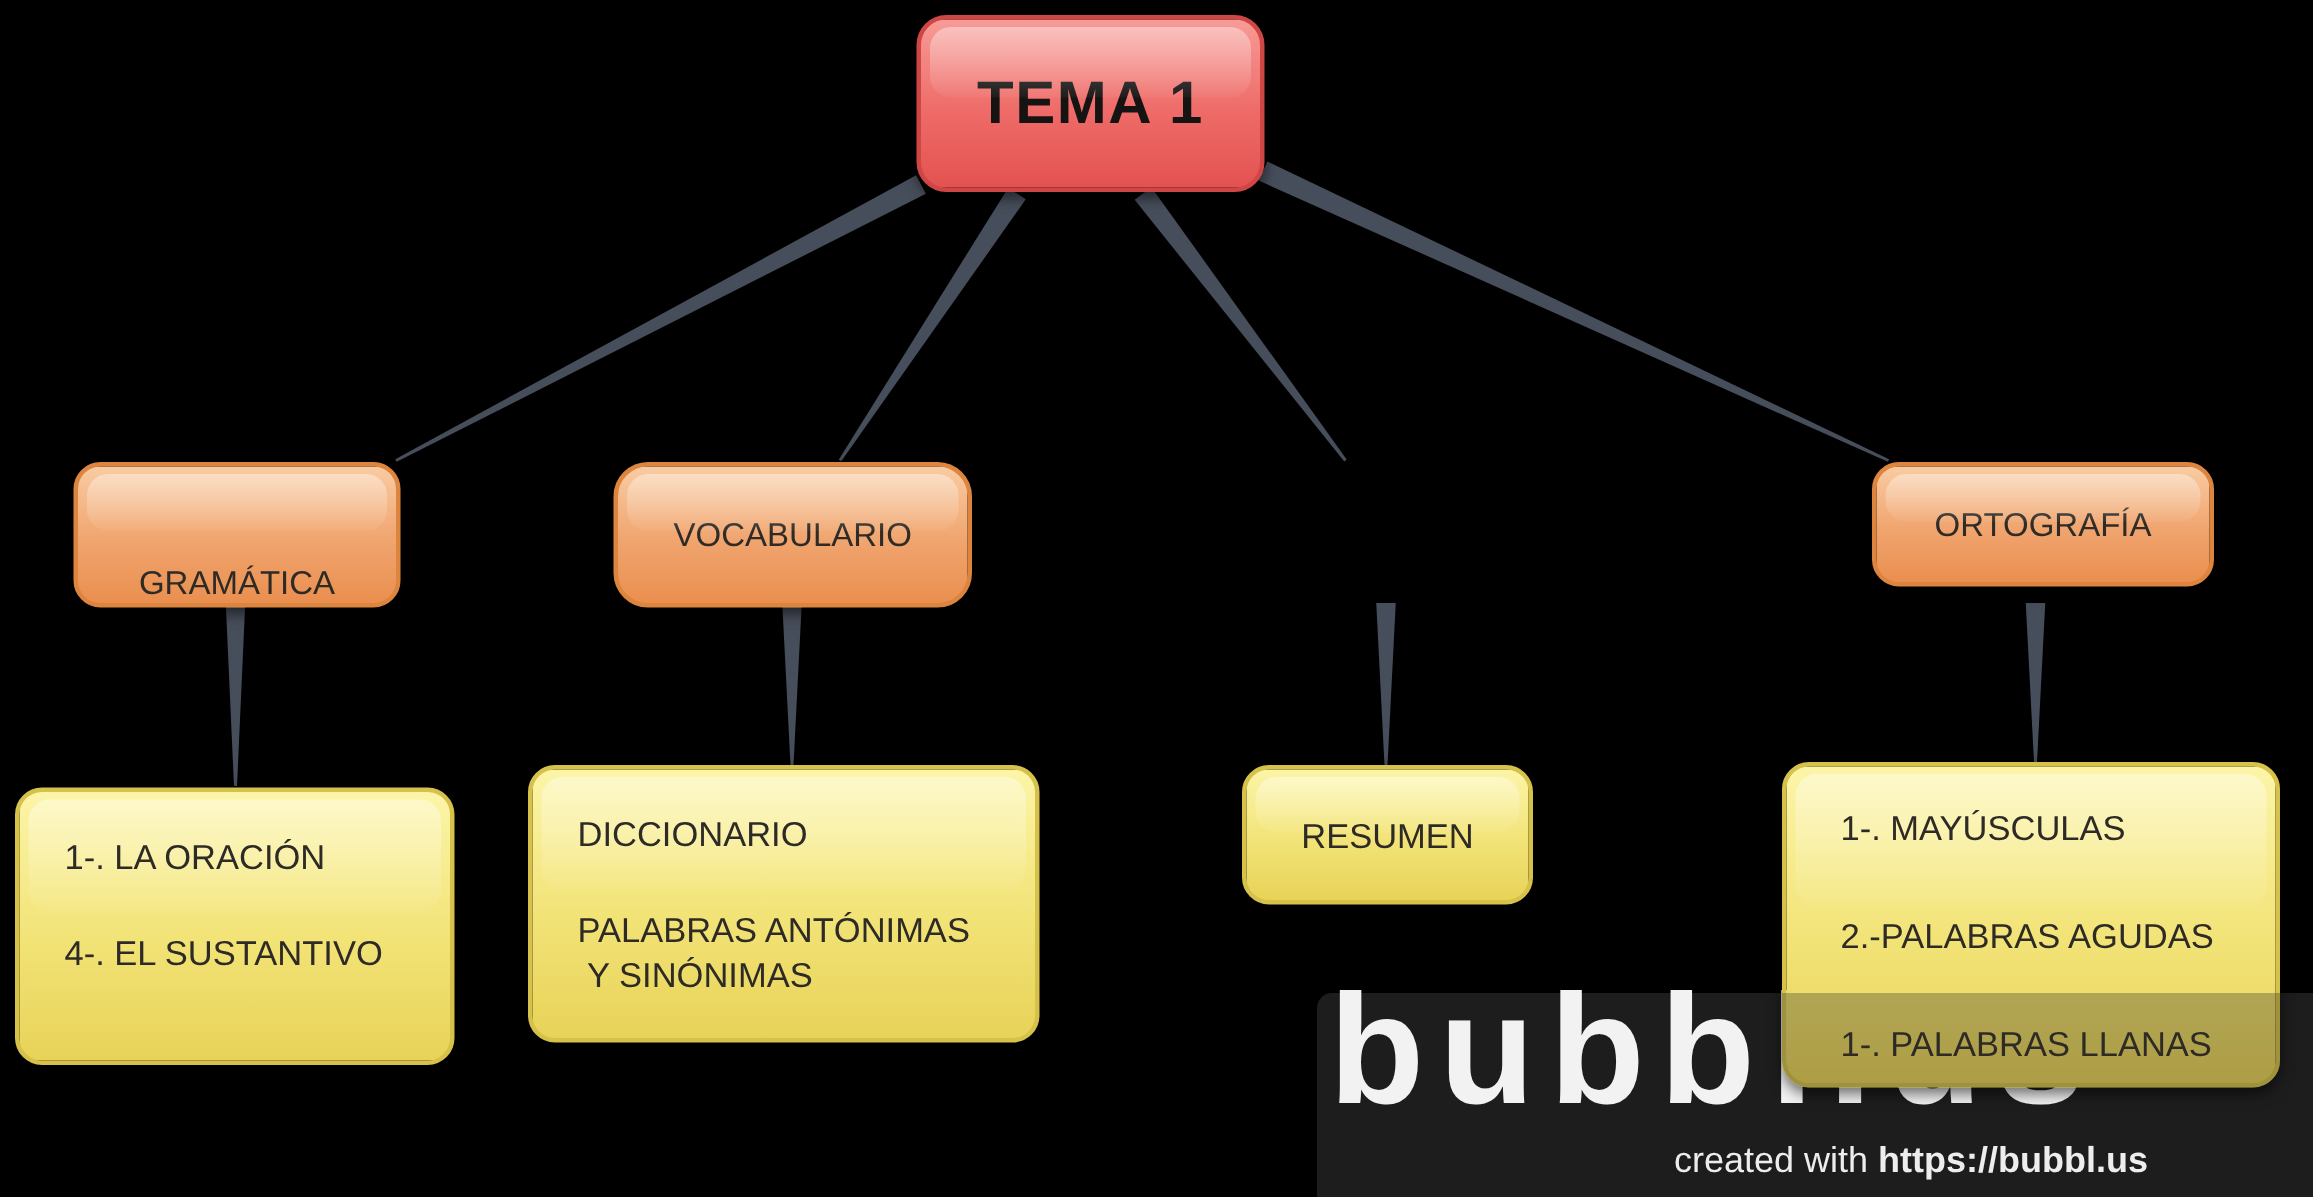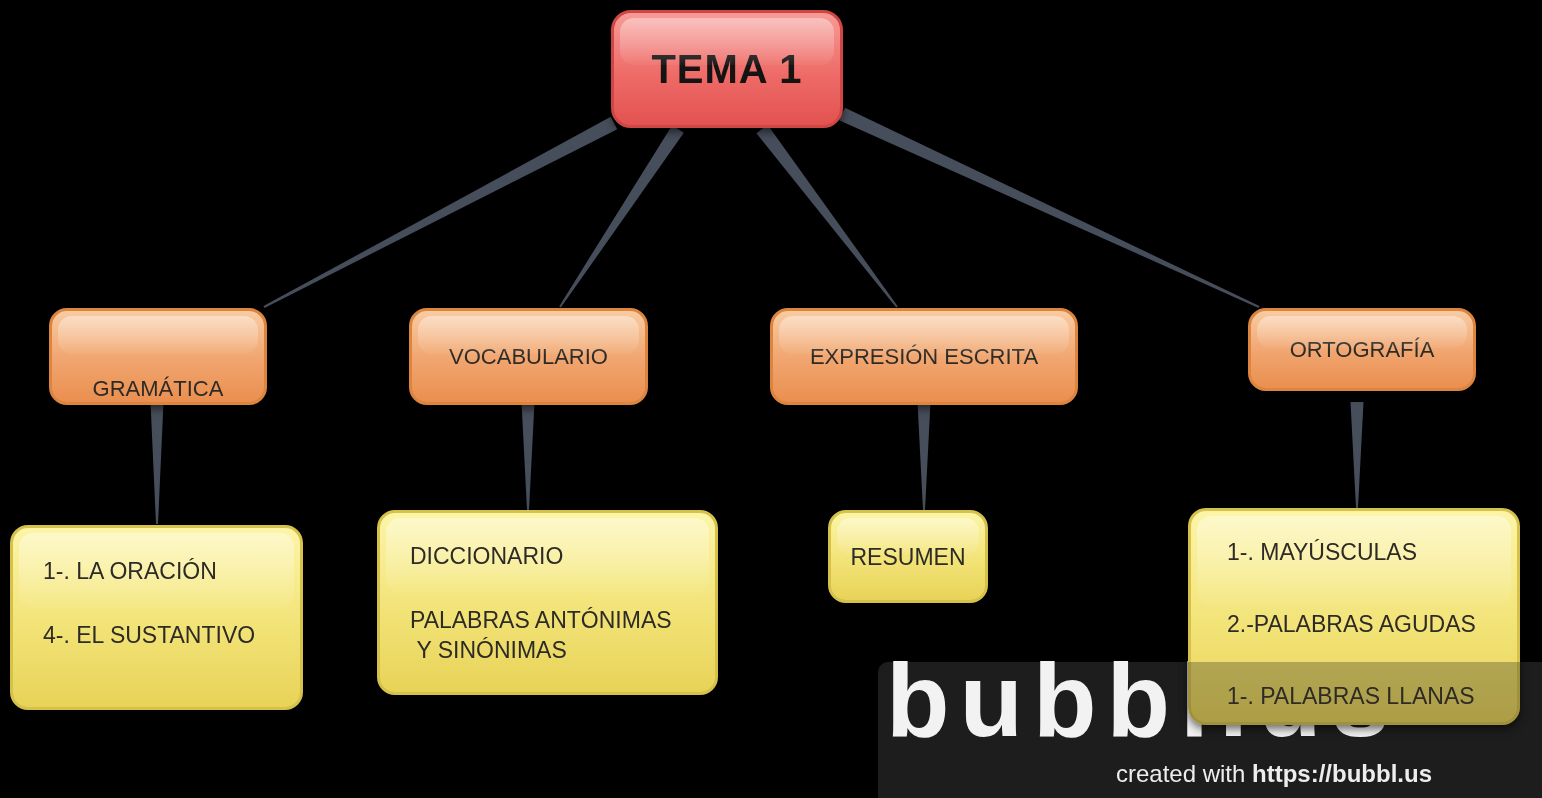--- a/index.html
+++ b/index.html
@@ -36,29 +36,29 @@
     background:linear-gradient(180deg, var(--yellow-top) 0%, var(--yellow-mid) 55%, var(--yellow-bottom) 100%);
     border-color:var(--yellow-border); border-radius:18px;
   }
 
   .center { display:flex; align-items:center; justify-content:center; }
 
   #node-root { left:611px; top:10px; width:232px; height:118px; }
   .root-label { font-size:40px; font-weight:bold; color:var(--root-text); letter-spacing:1px; }
 
   #node-gramatica   { left:49px;   top:308px; width:218px; height:97px;align-items:flex-end; }
-  #node-vocabulario { left:409px;  top:308px; width:239px; height:97px; }
+  #node-vocabulario { left:409px;  top:308px; width:239px; height:97px;border-radius:23px; }
   #node-expresion   { left:770px;  top:308px; width:308px; height:97px; }
   #node-ortografia  { left:1248px; top:308px; width:228px; height:83px; }
   .branch-label { font-size:22px; color:var(--node-text); }
 
   .list { display:flex; flex-direction:column; gap:34px; padding:28px 30px; }
   #node-gramatica-topics   { left:10px;   top:525px; width:293px; height:185px; }
-  #node-vocabulario-topics { left:352px;  top:510px; width:341px; height:185px;margin-left:25px; }
-  #node-expresion-topics   { left:828px;  top:510px; width:160px; height:93px; padding:0; gap:0; }
+  #node-vocabulario-topics { left:352px;  top:510px; width:341px; height:185px; }
+  #node-expresion-topics   { left:828px;  top:510px; width:194px; height:93px; padding:0; gap:0; }
   #node-ortografia-topics  { left:1188px; top:508px; width:332px; height:217px; gap:42px; padding:26px 36px; }
 
   .item {
     font-size:23px; line-height:30px; color:var(--node-text);
     white-space:pre-wrap; position:relative; z-index:1;
   }
 
   
   #node-ortografia-topics::after {
     content:""; position:absolute; left:-3px; right:-3px; top:151px; bottom:-3px;
@@ -100,23 +100,20 @@
   <div class="node red center" id="node-root">
     <div class="root-label">TEMA 1</div>
   </div>
 
   <div class="node orange center" id="node-gramatica">
     <div class="branch-label">GRAMÁTICA</div>
   </div>
   <div class="node orange center" id="node-vocabulario">
     <div class="branch-label">VOCABULARIO</div>
   </div>
-  <div class="node orange center" id="node-expresion">
-    <div class="branch-label">EXPRESIÓN ESCRITA</div>
-  </div>
   <div class="node orange center" id="node-ortografia">
     <div class="branch-label">ORTOGRAFÍA</div>
   </div>
 
   <div class="node yellow list" id="node-gramatica-topics">
     <div class="item">1-. LA ORACIÓN</div>
     <div class="item">4-. EL SUSTANTIVO</div>
   </div>
 
   <div class="node yellow list" id="node-vocabulario-topics">

